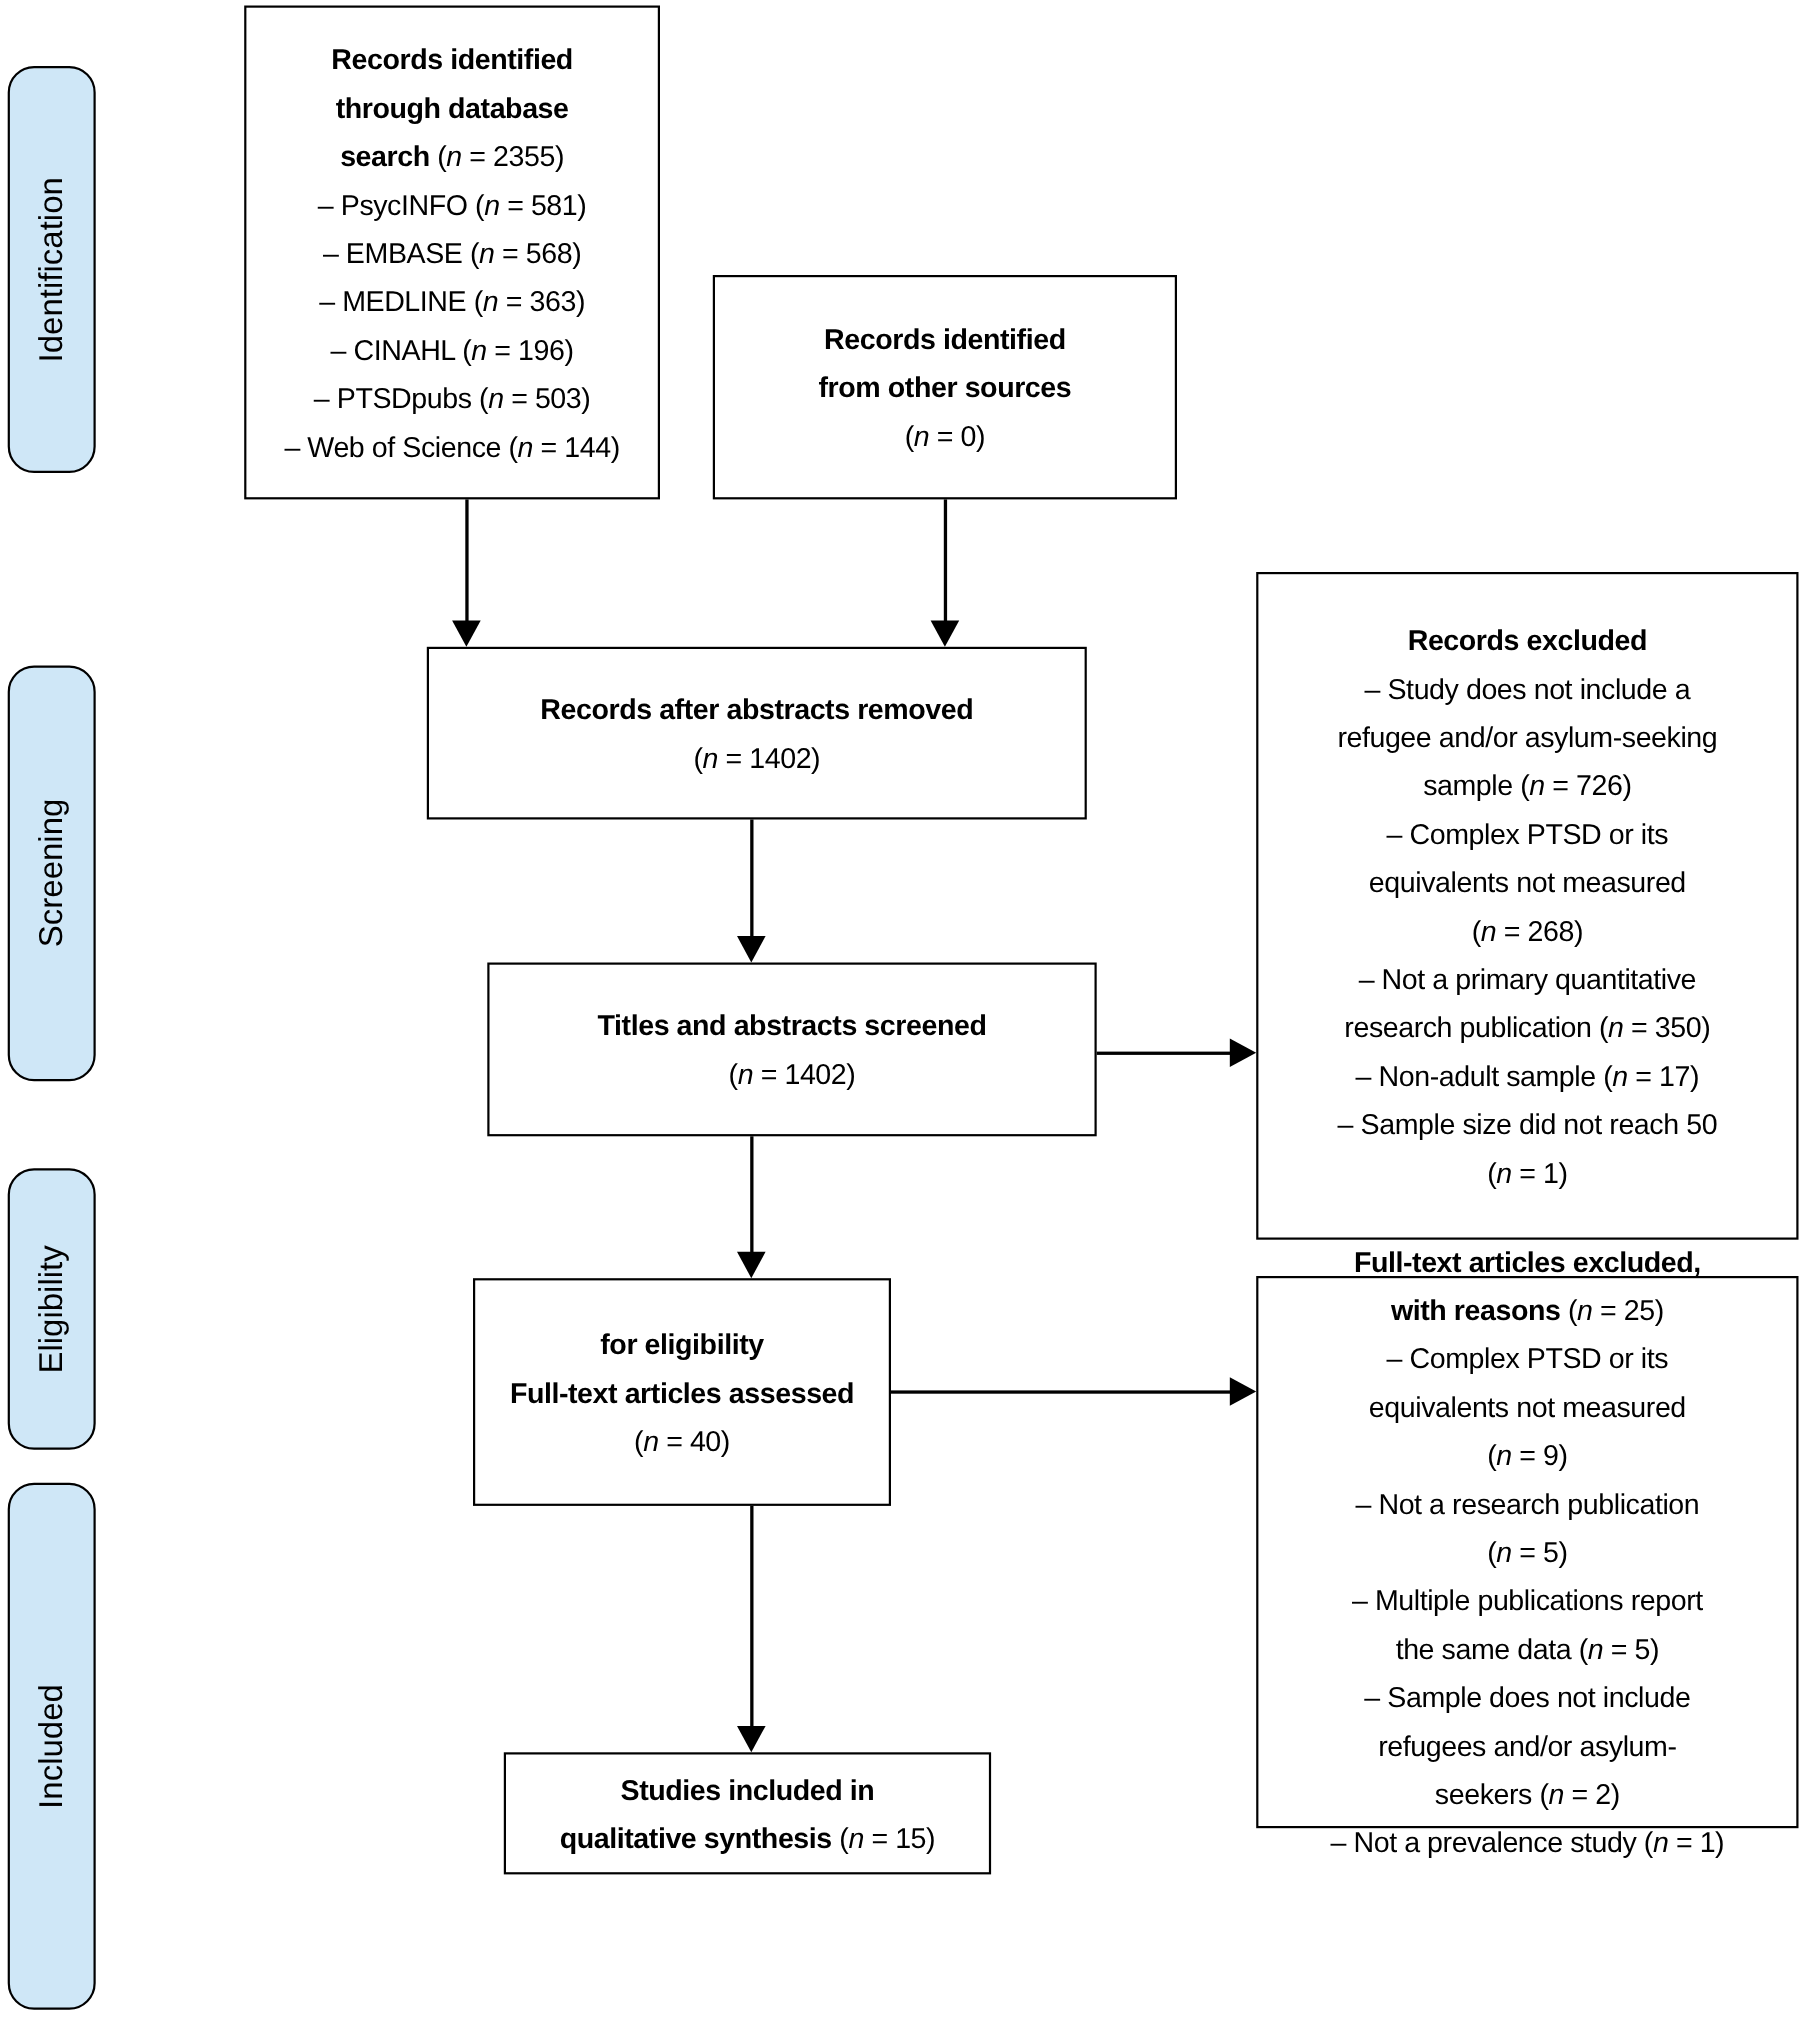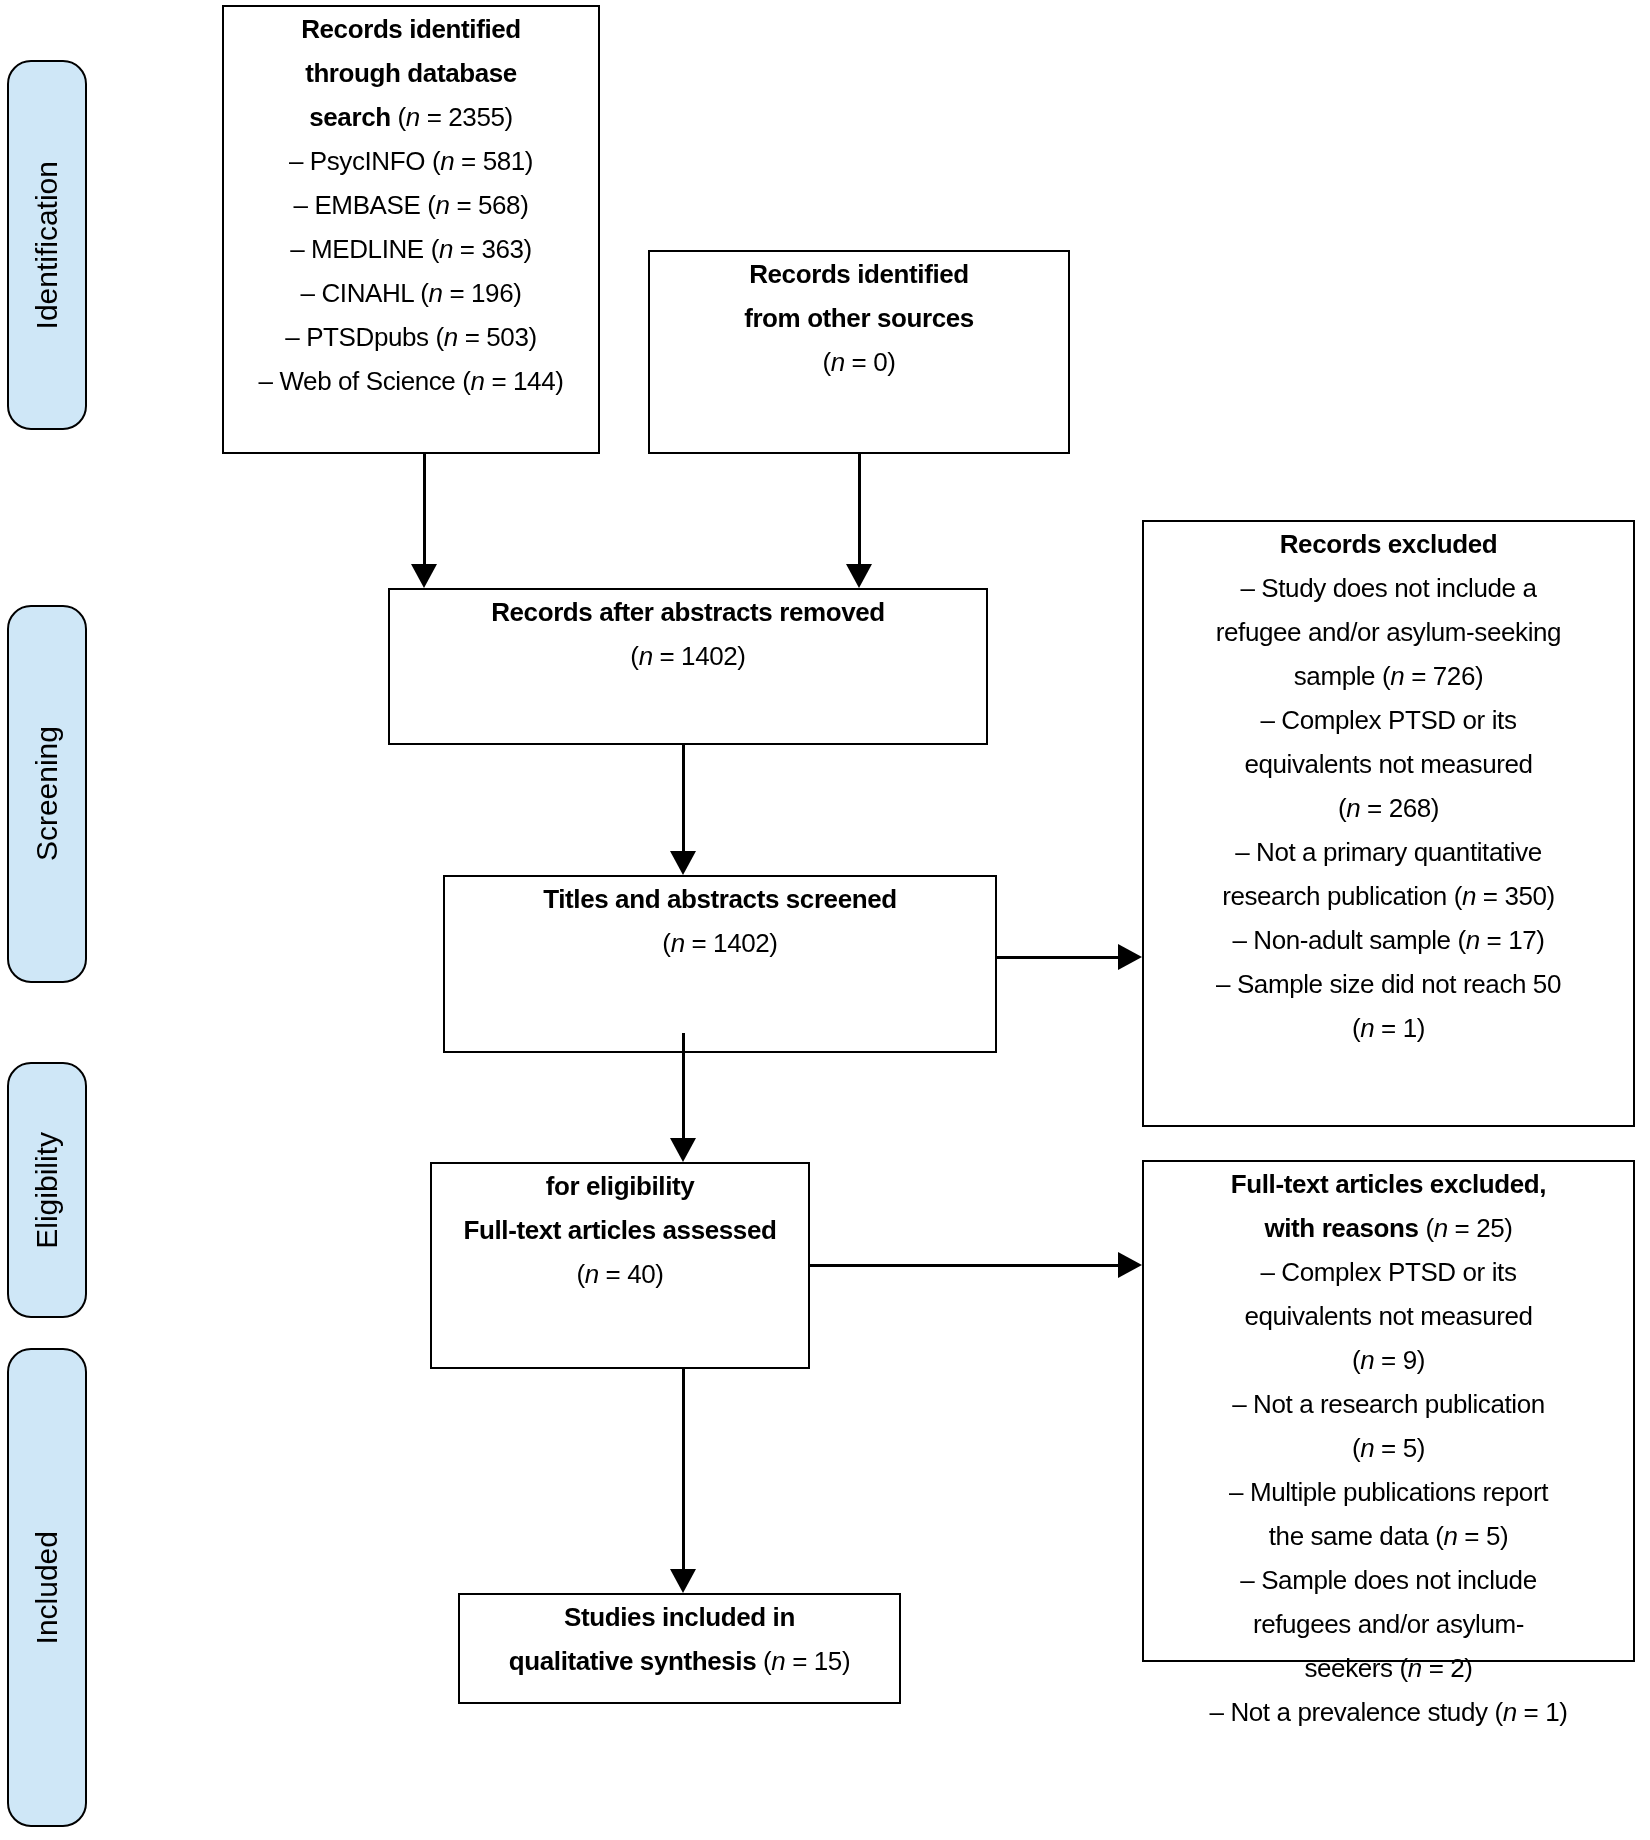--- a/index.html
+++ b/index.html
@@ -25,21 +25,21 @@
     font-size:30px;
     letter-spacing:0px;
     white-space:nowrap;
   }
   
   .box{
     position:absolute;
     background:#fff;
     border:2px solid #000;
     box-sizing:border-box;
-    display:flex;flex-direction:column;
+    display:flex;flex-direction:column;justify-content:center;
     padding:0 8px;
   }
   .line{
     font-size:26px;
     line-height:44px;
     letter-spacing:-0.4px;
     text-align:center;
     white-space:nowrap;
   }
   .t{font-weight:700;}
@@ -96,21 +96,21 @@
     <div class="line t">Records identified</div>
     <div class="line t">from other sources</div>
     <div class="line"><span class="np">(<i>n</i> = 0)</span></div>
   </div>
 
   <div class="box" style="left:388px;top:588px;width:600px;height:157px;">
     <div class="line t">Records after abstracts removed</div>
     <div class="line"><span class="np">(<i>n</i> = 1402)</span></div>
   </div>
 
-  <div class="box" style="left:443px;top:875px;width:554px;height:178px;">
+  <div class="box" style="left:443px;top:875px;width:554px;height:158px;">
     <div class="line t">Titles and abstracts screened</div>
     <div class="line"><span class="np">(<i>n</i> = 1402)</span></div>
   </div>
 
   <div class="box" style="left:1142px;top:520px;width:493px;height:607px;">
     <div class="line t">Records excluded</div>
     <div class="line">– Study does not include a</div>
     <div class="line">refugee and/or asylum-seeking</div>
     <div class="line">sample <span class="np">(<i>n</i> = 726)</span></div>
     <div class="line">– Complex PTSD or its</div>

